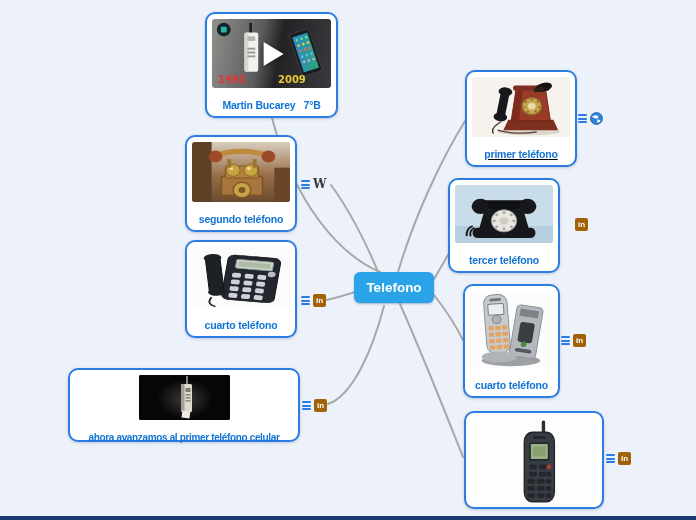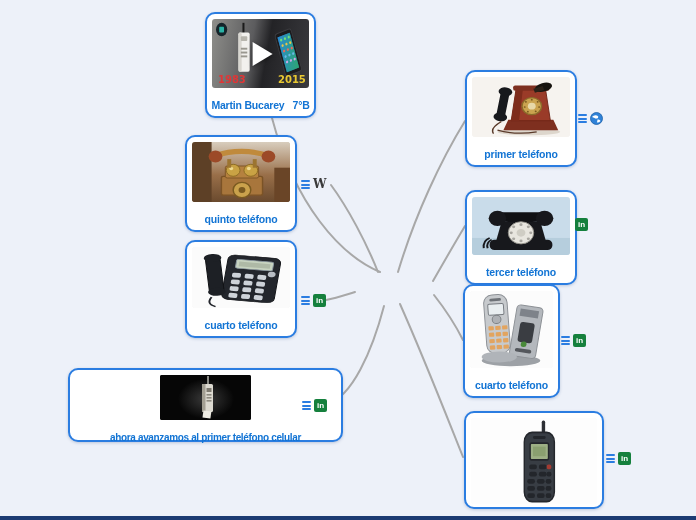--- a/index.html
+++ b/index.html
@@ -36,37 +36,37 @@
     display:flex;align-items:center;justify-content:center;
     color:#fff;font-weight:bold;font-size:13.5px;
     box-shadow:0 1px 2px rgba(20,60,120,.35);
     cursor:pointer;
   }
 
   .icons{position:absolute;display:flex;align-items:center;gap:3px;}
   .hamburger{display:inline-flex;flex-direction:column;gap:1.5px;cursor:pointer;}
   .hamburger i{display:block;width:9px;height:2px;background:#2b7de1;border-radius:1px;}
   .li-badge{
-    width:13px;height:13px;border-radius:2px;background:#15803d;
+    width:13px;height:13px;border-radius:2px;background:#a16207;
     color:#fff;font-weight:bold;font-size:8px;line-height:13px;text-align:center;
     cursor:pointer;
   }
   .wiki{
     font-family:"DejaVu Serif", serif;font-weight:bold;font-size:12px;
     color:#3a3a3a;line-height:13px;cursor:pointer;
   }
   .globe{cursor:pointer;display:block;}
 
   
-  .node-video  {left:205px;top:12px; width:111px;height:106px;}
+  .node-video  {left:205px;top:12px; width:133px;height:106px;}
   .node-segundo{left:185px;top:135px;width:112px;height:97px;}
   .node-cuarto {left:185px;top:240px;width:112px;height:98px;}
-  .node-avance {left:68px; top:368px;width:275px;height:74px;}
-  .node-primer {left:465px;top:70px; width:112px;height:97px;}
-  .node-tercer {left:465px;top:178px;width:112px;height:95px;margin-top:12px;}
+  .node-avance {left:68px; top:368px;width:232px;height:74px;}
+  .node-primer {left:465px;top:70px; width:112px;height:97px;text-decoration:underline;}
+  .node-tercer {left:448px;top:178px;width:112px;height:95px;}
   .node-quinto {left:463px;top:284px;width:97px; height:114px;}
   .node-celular{left:464px;top:411px;width:140px;height:98px;}
 
   
   .thumb{background:linear-gradient(100deg,#8f8f8b 0%,#5c5c5e 40%,#232326 56%,#3a3a3e 100%);}
   .thumb .yr{position:absolute;bottom:3px;font-size:10px;font-weight:bold;font-family:"DejaVu Sans",sans-serif;}
   .thumb .yr-left{left:6px;color:#e03636;}
   .thumb .yr-right{left:66px;color:#e8c832;}
   .play{
     position:absolute;left:50%;top:50%;transform:translate(-42%,-50%);
@@ -140,21 +140,21 @@
             </g>
         </g>
         <defs>
           <linearGradient id="scr" x1="0" y1="0" x2="1" y2="1">
             <stop offset="0" stop-color="#2a8fd4"></stop>
               <stop offset="1" stop-color="#2fae6a"></stop>
           </linearGradient>
         </defs>
       </svg>
       <span class="yr yr-left">1983</span>
-      <span class="yr yr-right">2015</span>
+      <span class="yr yr-right">2009</span>
       <span class="play"></span>
     </div>
     <div class="label">Martin Bucarey   7°B</div>
   </div>
 
   <div class="node node-segundo">
     <div class="photo">
       <svg viewBox="0 0 100 70" preserveAspectRatio="none">
         <rect width="100" height="70" fill="#c9bda9"></rect>
         <rect width="100" height="70" fill="url(#wood)"></rect>
@@ -176,21 +176,21 @@
         <rect x="36" y="20" width="4" height="10" fill="#9c7430"></rect>
         <rect x="62" y="20" width="4" height="10" fill="#9c7430"></rect>
         <path d="M24,16 Q50,6 78,16" stroke="#c08a3c" stroke-width="6" fill="none" stroke-linecap="round"></path>
         <circle cx="24" cy="17" r="7" fill="#9c4a28"></circle>
           <circle cx="78" cy="17" r="7" fill="#9c4a28"></circle>
         <circle cx="51" cy="56" r="9" fill="#caa24c" stroke="#7a5a20" stroke-width="1.5"></circle>
         <circle cx="51" cy="56" r="3.5" fill="#7a5a20"></circle>
         <path d="M30,60 q-8,6 -4,10" stroke="#4a3category" stroke-width="0" fill="none"></path>
       </svg>
     </div>
-    <div class="label">quinto teléfono</div>
+    <div class="label">segundo teléfono</div>
   </div>
 
   <div class="node node-cuarto">
     <div class="photo">
       <svg viewBox="0 0 100 90" preserveAspectRatio="none">
         <rect width="100" height="90" fill="#fbfbfb"></rect>
         <g transform="rotate(7 60 50)">
           <rect x="33" y="14" width="54" height="66" rx="7" fill="#23262c" stroke="#14161a" stroke-width="1"></rect>
           <rect x="42" y="20" width="38" height="13" rx="2" fill="#c7d3c0" stroke="#8d99a2" stroke-width="1"></rect>
           <rect x="45" y="23" width="32" height="7" fill="#aeb9a6"></rect>
@@ -367,20 +367,23 @@
             <rect x="77" y="57" width="6" height="4" rx="2"></rect>
           <rect x="58" y="63" width="8" height="4" rx="2"></rect>
             <rect x="68" y="63" width="8" height="4" rx="2"></rect>
             <rect x="77" y="63" width="6" height="4" rx="2"></rect>
         </g>
         <rect x="78" y="39" width="5" height="4" rx="2" fill="#a33b32"></rect>
       </svg>
     </div>
   </div>
 
+  <div class="center-node">
+    <span>Telefono</span>
+  </div>
 
   <div class="icons" style="left:301px;top:178px;">
     <span class="hamburger">
         <i></i>
         <i></i>
         <i></i>
       </span>
     <span class="wiki">W</span>
   </div>
 

